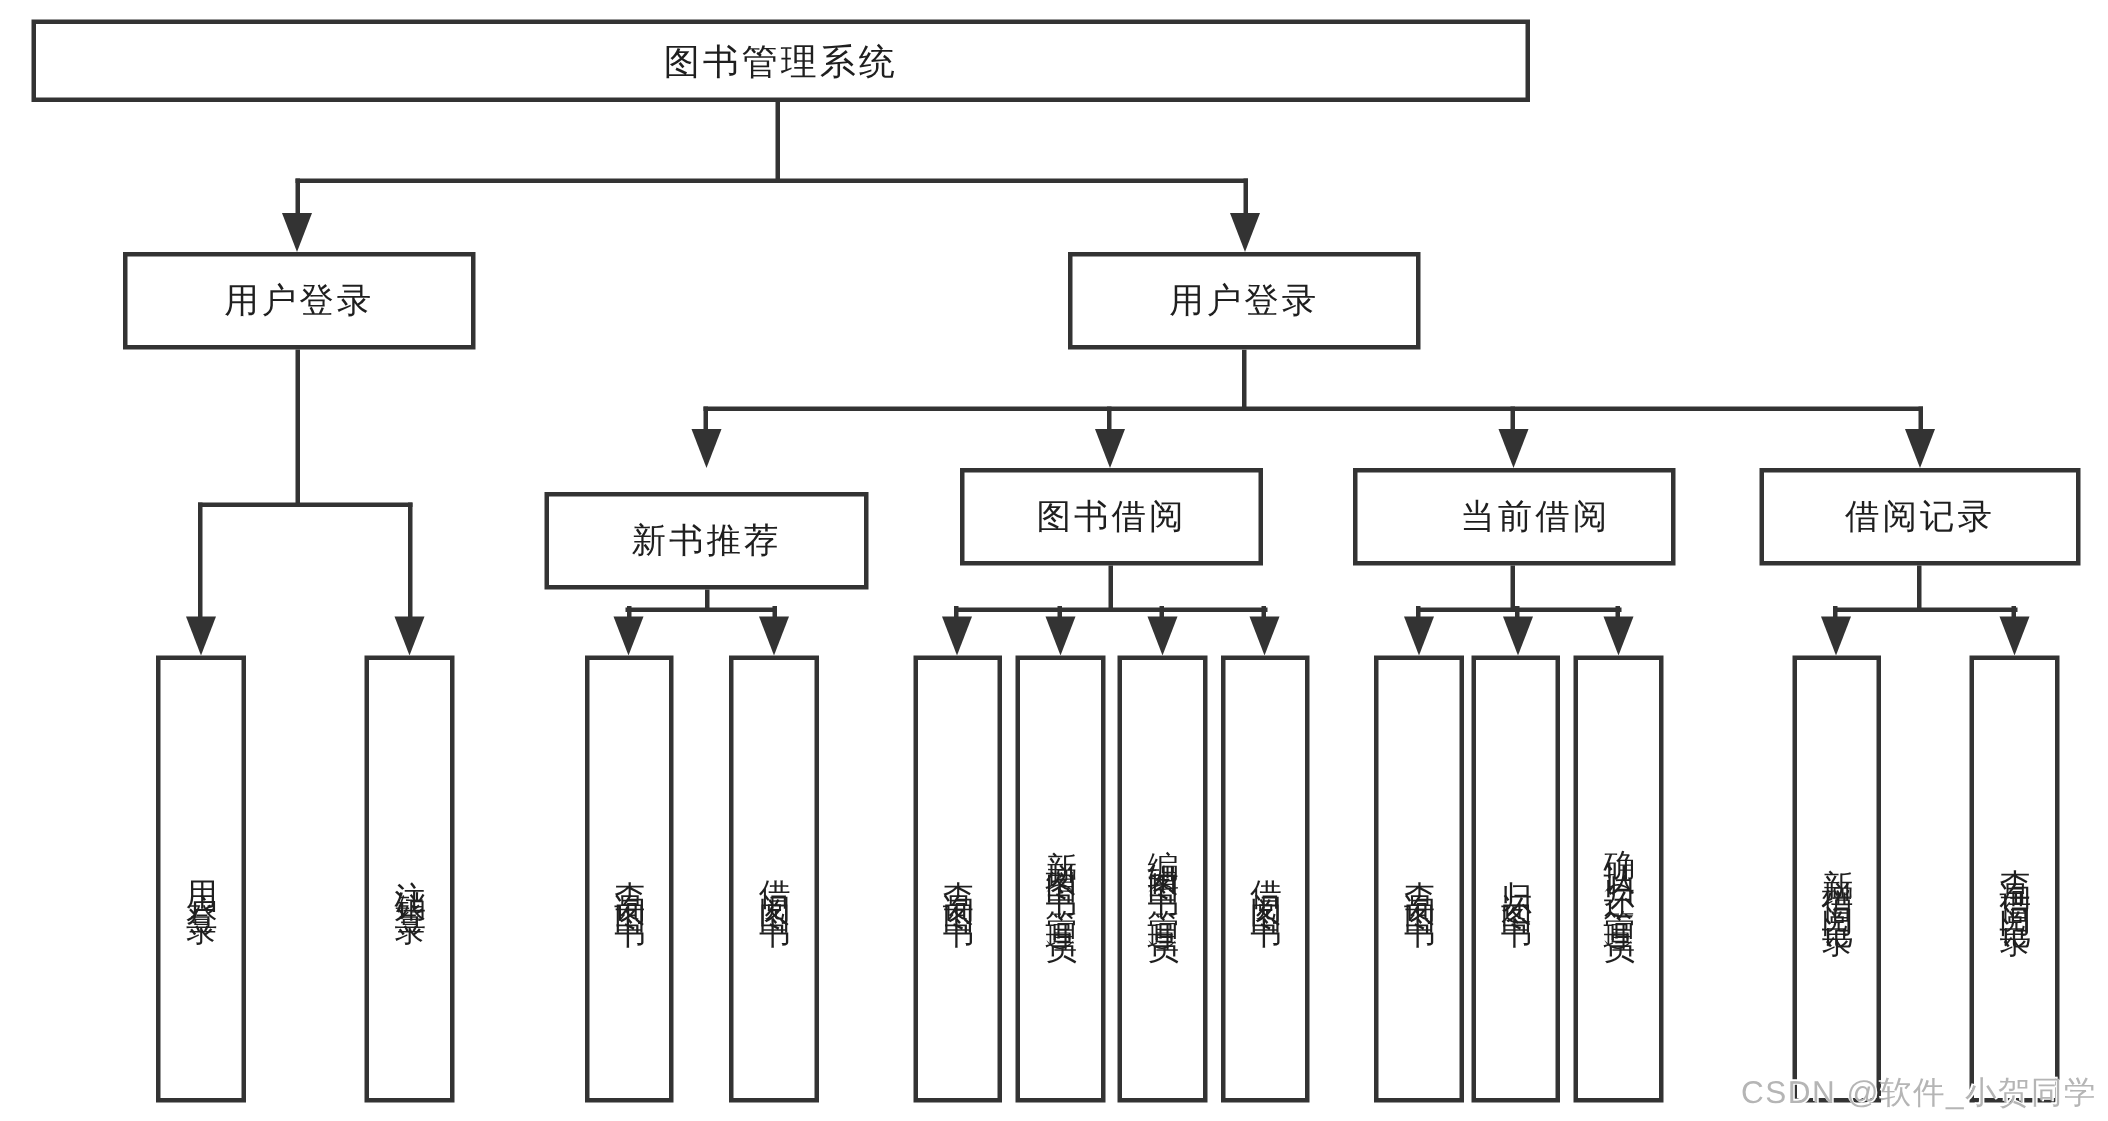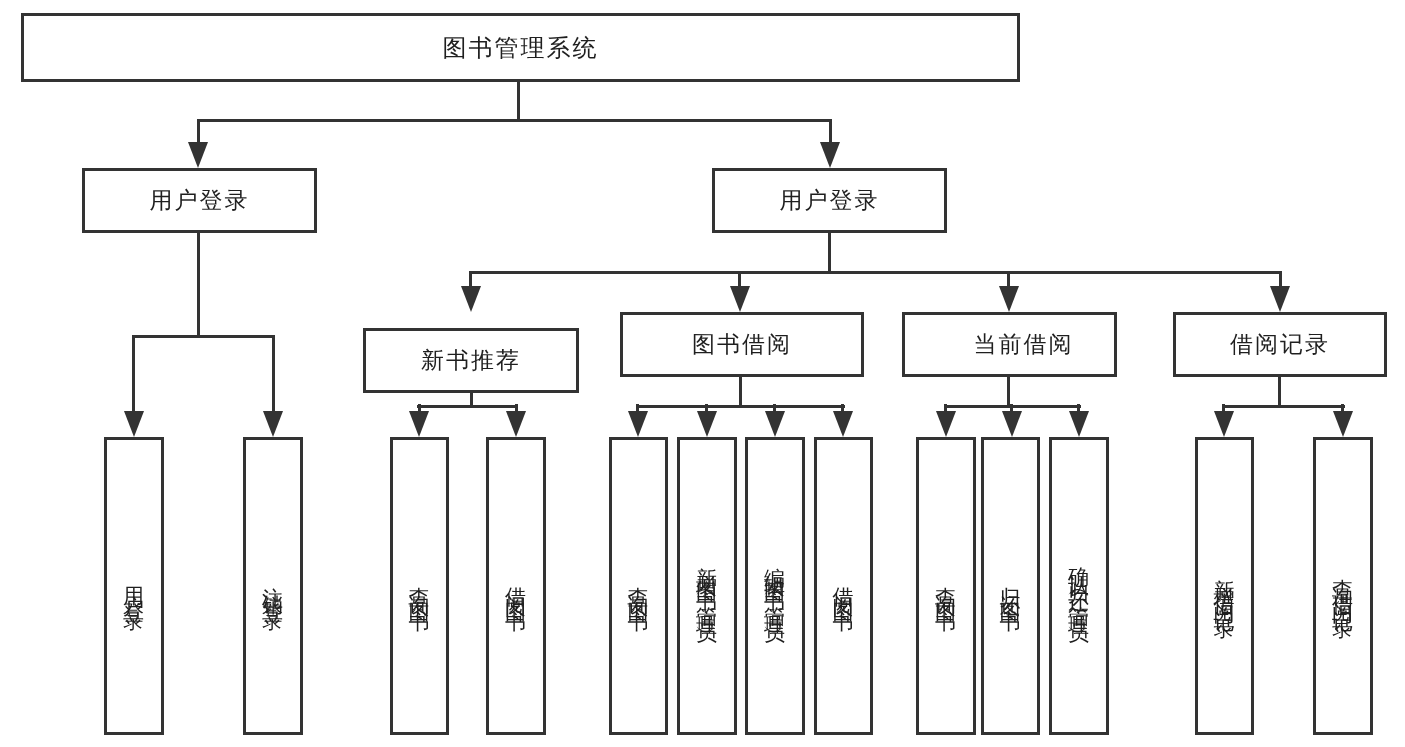--- a/index.html
+++ b/index.html
@@ -108,37 +108,37 @@
   <div class="line" style="left:1077px;top:404px;width:3px;height:10px;"></div>
   <div class="arrow" style="left:1069px;top:411px;"></div>
 
   <div class="line" style="left:1278px;top:376px;width:3px;height:31px;"></div>
   <div class="line" style="left:1222px;top:405px;width:123px;height:3px;"></div>
   <div class="line" style="left:1222px;top:404px;width:3px;height:10px;"></div>
   <div class="arrow" style="left:1214px;top:411px;"></div>
   <div class="line" style="left:1341px;top:404px;width:3px;height:10px;"></div>
   <div class="arrow" style="left:1333px;top:411px;"></div>
 
-  <div class="box root-box" style="left:21px;top:13px;width:999px;height:69px;">
+  <div class="box root-box" style="left:21px;top:13px;width:999px;height:55px;">
     <span>图书管理系统</span>
   </div>
 
   <div class="box h-box" style="left:82px;top:168px;width:235px;height:65px;">
     <span>用户登录</span>
   </div>
 
   <div class="box h-box" style="left:712px;top:168px;width:235px;height:65px;">
     <span>用户登录</span>
   </div>
 
   <div class="box h-box" style="left:363px;top:328px;width:216px;height:65px;">
     <span>新书推荐</span>
   </div>
 
-  <div class="box h-box" style="left:620px;top:312px;width:244px;height:65px;">
+  <div class="box h-box" style="left:640px;top:312px;width:202px;height:65px;">
     <span>图书借阅</span>
   </div>
 
   <div class="box h-box" style="left:902px;top:312px;width:215px;height:65px;padding-left:28px;">
     <span>当前借阅</span>
   </div>
 
   <div class="box h-box" style="left:1173px;top:312px;width:214px;height:65px;">
     <span>借阅记录</span>
   </div>
@@ -180,14 +180,15 @@
     <span>确认归还（管理员）</span>
   </div>
 
   <div class="box v-box" style="left:1195px;top:437px;width:59px;height:298px;">
     <span>新增借阅记录</span>
   </div>
   <div class="box v-box" style="left:1313px;top:437px;width:60px;height:298px;">
     <span>查询借阅记录</span>
   </div>
 
+  <div class="watermark">CSDN @软件_小贺同学</div>
 
 </div>
 
 </body></html>

